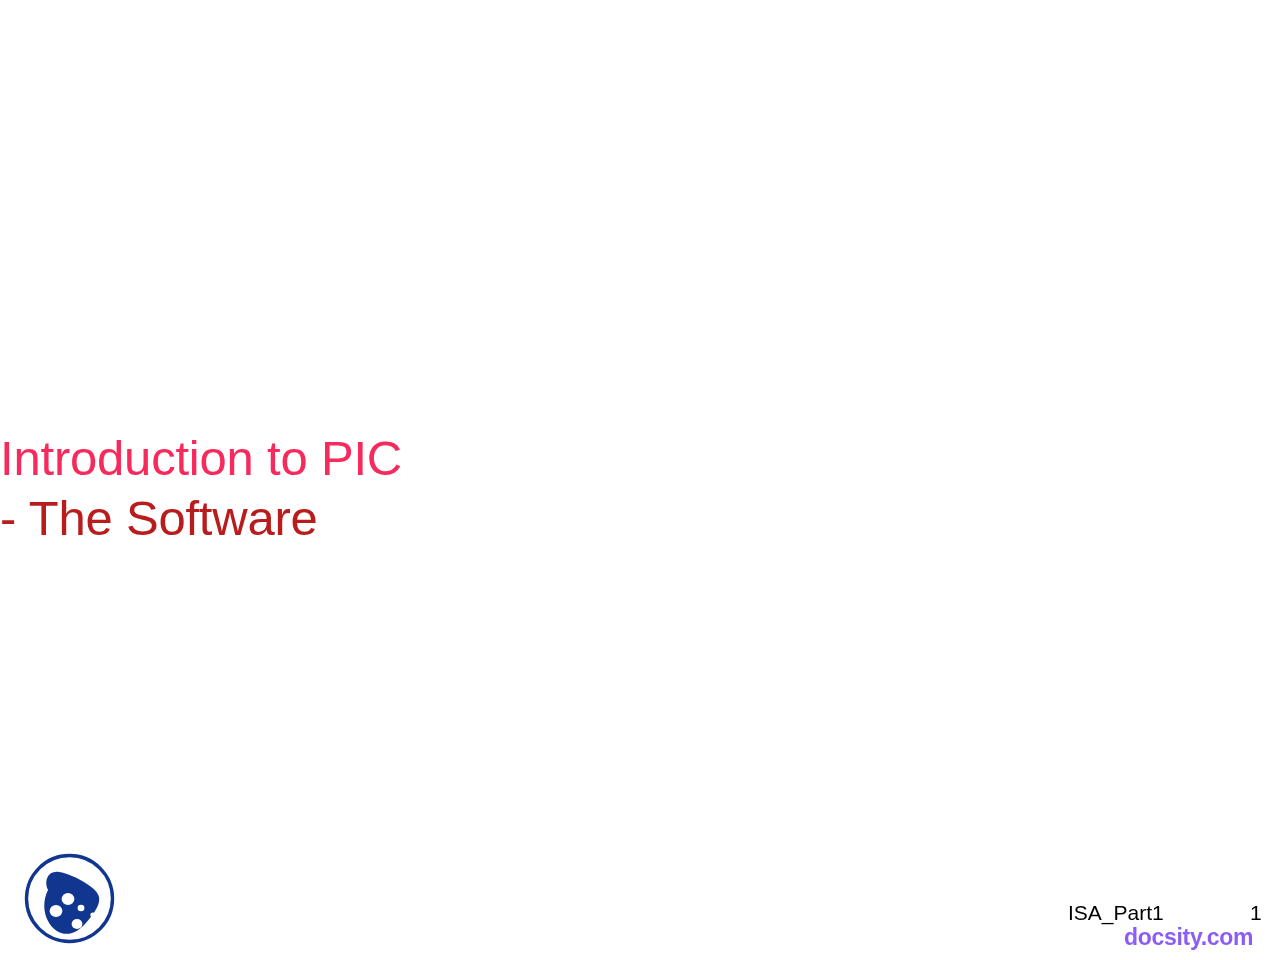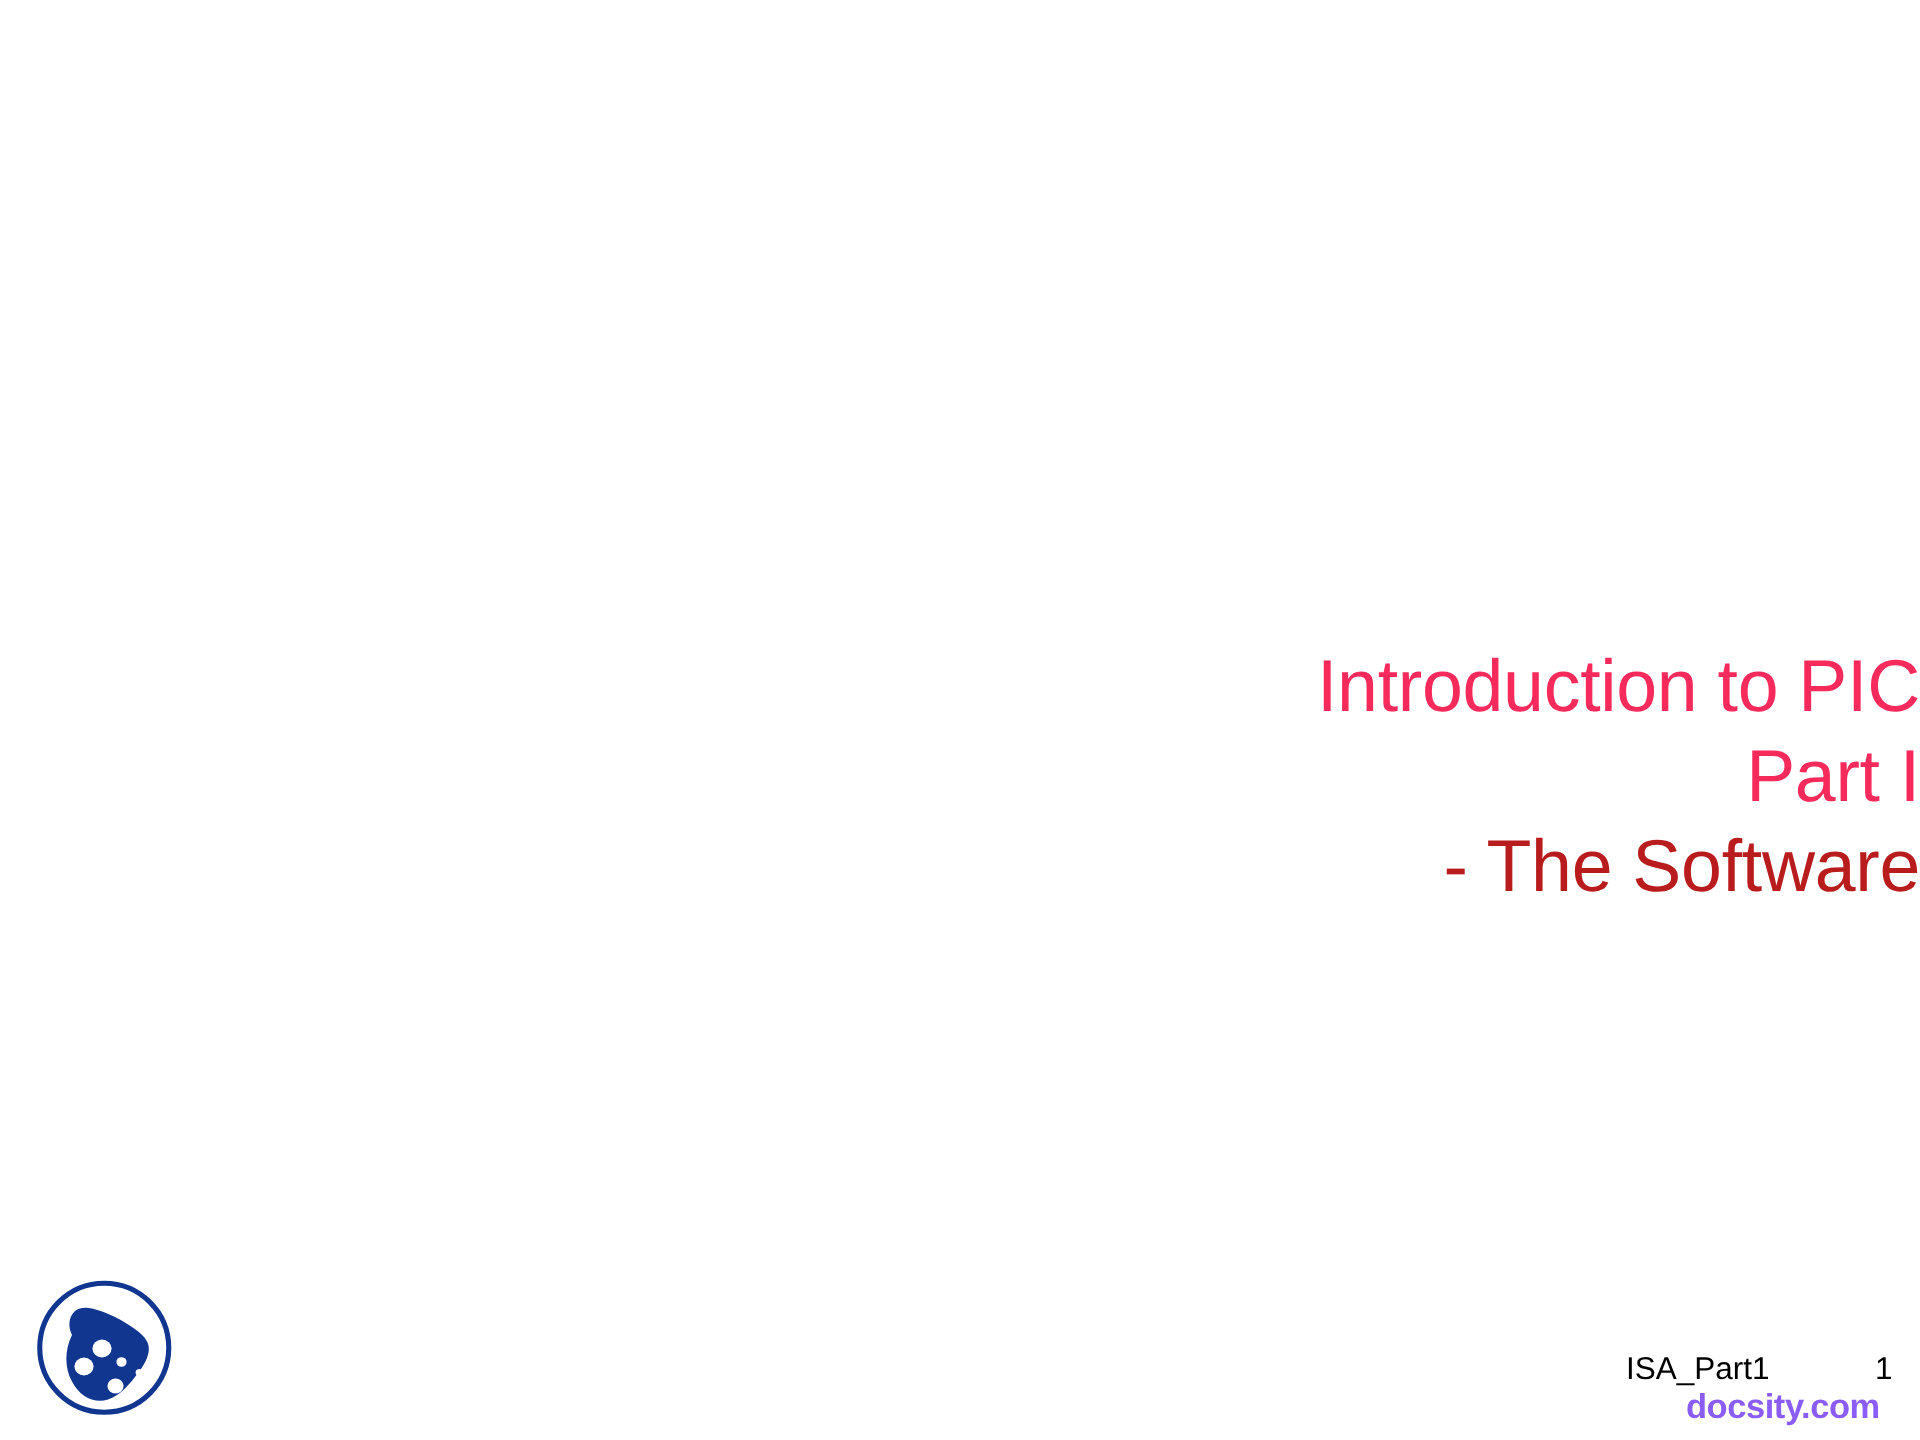--- a/index.html
+++ b/index.html
@@ -20,21 +20,21 @@
     height: 960px;
     background: #ffffff;
   }
 
   
   .title-block {
     position: absolute;
     left: 0;
     top: 428px;
     width: 1280px;
-    text-align: right;
+    text-align: left;
     line-height: 60px;
     letter-spacing: -0.2px;
   }
   .title-line {
     display: block;
     font-size: 49px;
     font-weight: normal;
     white-space: nowrap;
   }
   .title-line.primary {
@@ -65,21 +65,21 @@
     top: 900px;
     width: 210px;
     height: 28px;
     color: #000000;
     font-size: 21px;
     line-height: 26px;
     white-space: nowrap;
   }
   .footer-name {
     position: absolute;
-    left: 24px;
+    left: 8px;
     top: 0;
   }
   .footer-page {
     position: absolute;
     left: 190px;
     top: 0;
   }
 
   .watermark {
     position: absolute;
@@ -93,21 +93,20 @@
     letter-spacing: -0.3px;
   }
 </style>
 </head>
 <body>
 
 <div class="slide">
 
   <div class="title-block">
     <span class="title-line primary">Introduction to PIC</span>
-    <span class="title-line primary">Part I</span>
     <span class="title-line secondary">- The Software</span>
   </div>
 
   <div class="logo">
     <svg viewBox="0 0 93 93" xmlns="http://www.w3.org/2000/svg">
       <circle cx="46.5" cy="46.5" r="43" fill="none" stroke="#11368f" stroke-width="3.4"></circle>
       <path d="M26.5 22.5
                C22.5 26.5 22.5 33 25 38
                C20 48 20 60 25 69
                C30 79 40 84 49 81

